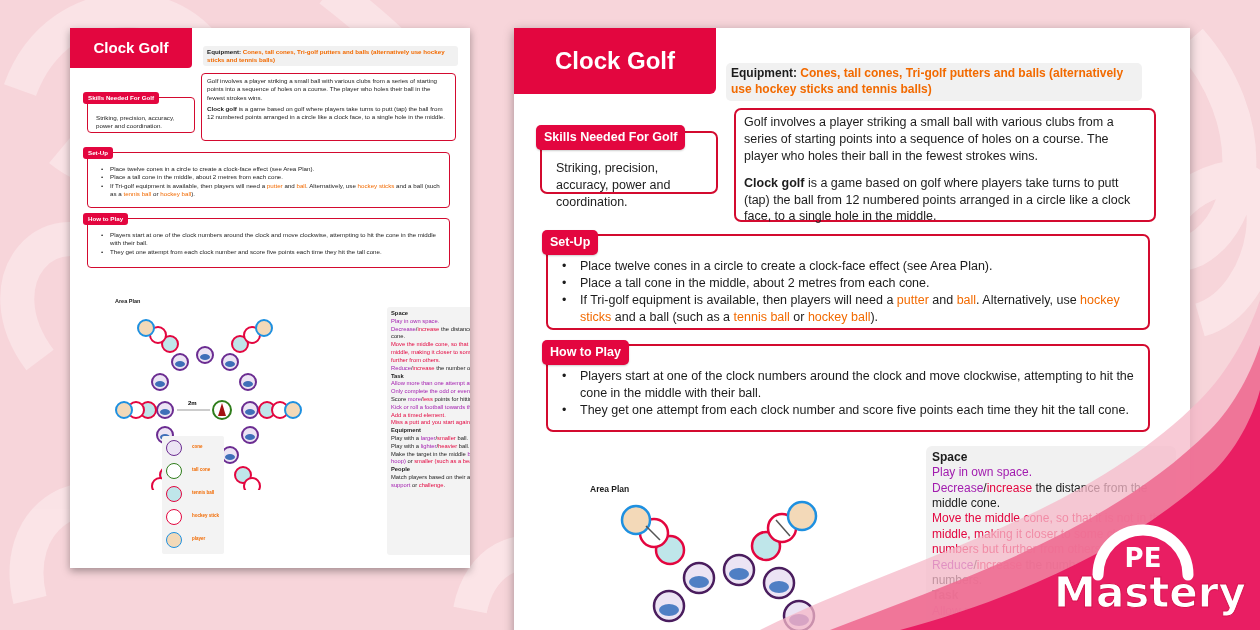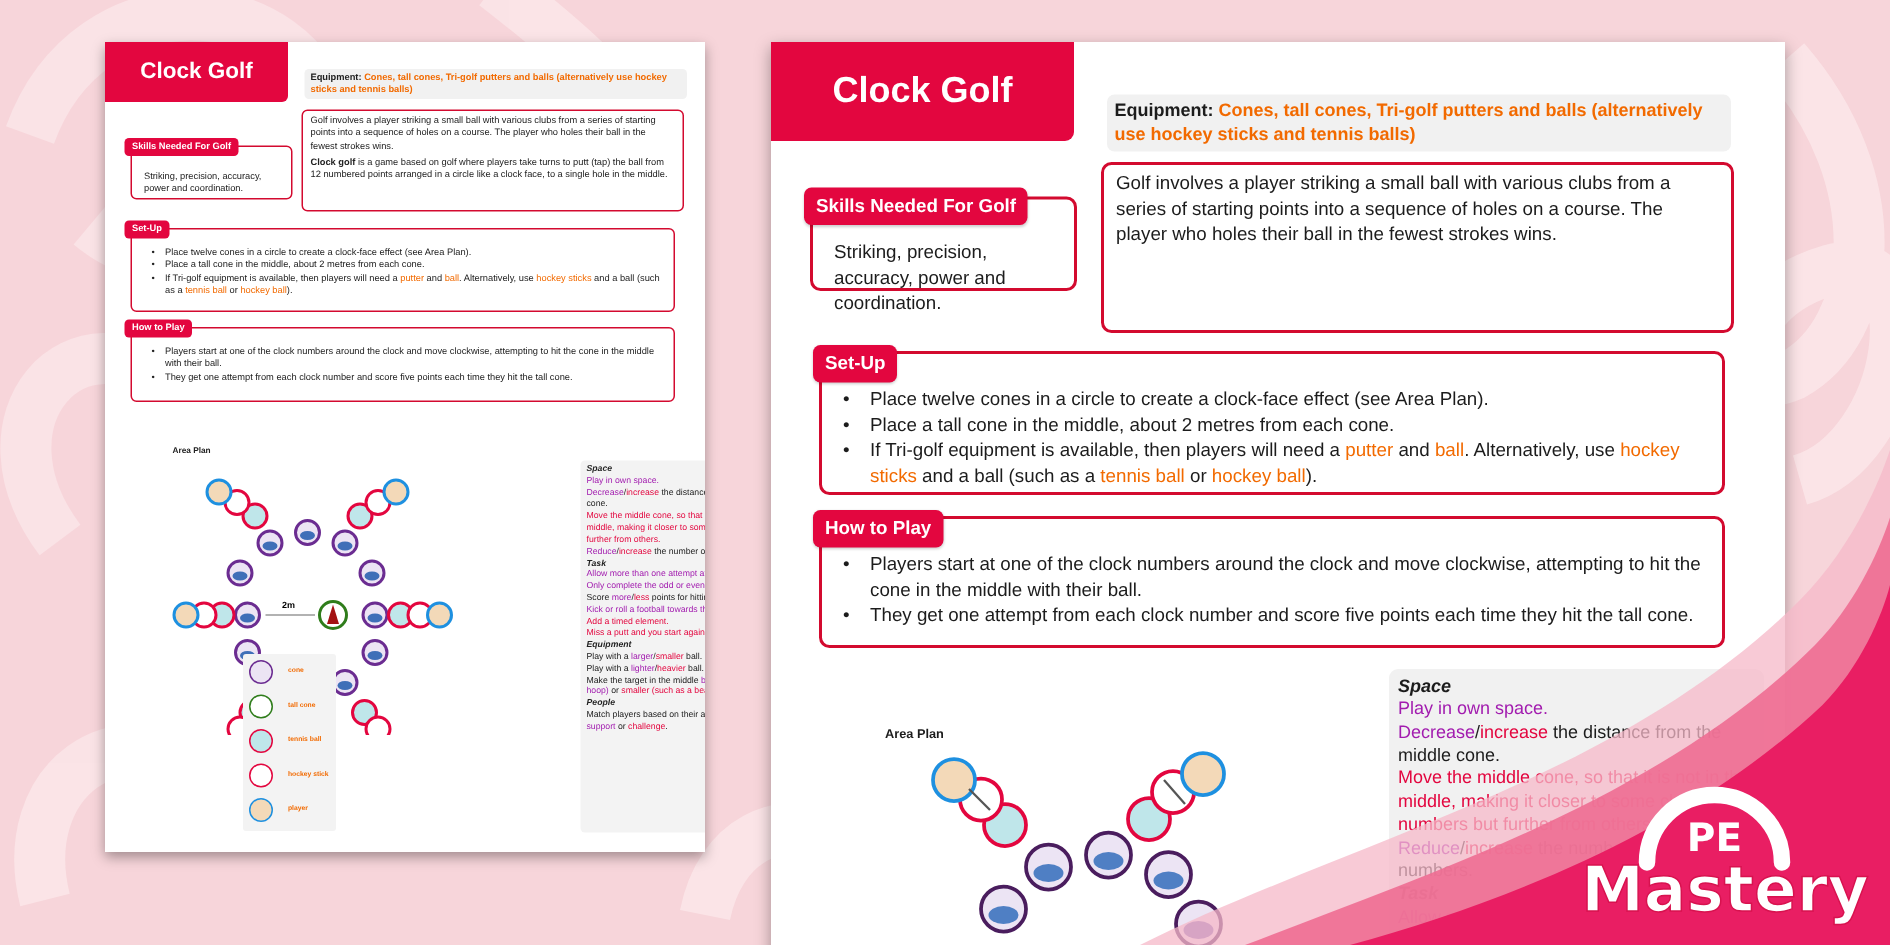--- a/index.html
+++ b/index.html
@@ -74,21 +74,21 @@
     background: #fff; box-shadow: 0 3px 10px rgba(0,0,0,0.35); z-index: 2;
     overflow: hidden; font-size: 12.5px; color: #1c1c1c; line-height: 1.35;
   }
   .page-main .title-tab {
     position: absolute; left: 0; top: 0; width: 202px; height: 66px;
     background: #e3063f; border-radius: 0 0 6px 0;
     color: #fff; font-weight: bold; font-size: 24px;
     display: flex; align-items: center; justify-content: center;
   }
   .page-main .equip {
-    position: absolute; left: 224px; top: 35px; width: 416px; height: 38px;
+    position: absolute; left: 212px; top: 35px; width: 416px; height: 38px;
     background: #f1f1f1; border-radius: 5px; padding: 3px 5px;
     font-weight: bold; font-size: 12px; line-height: 1.3;
   }
   .page-main .intro {
     position: absolute; left: 220px; top: 80px; width: 422px; height: 114px;
     border: 2px solid #d30a2f; border-radius: 7px; padding: 4px 8px;
   }
   .page-main .intro p + p { margin-top: 10px; }
   .page-main .skills {
     position: absolute; left: 26px; top: 103px; width: 178px; height: 63px;
@@ -105,21 +105,21 @@
   .page-main .box li { position: relative; }
   .page-main .box li::before { content: "•"; position: absolute; left: -18px; }
   .page-main .plan-label {
     position: absolute; left: 76px; top: 456px; font-weight: bold; font-size: 8.5px;
   }
   .page-main .diagram { position: absolute; left: 80px; top: 470px; width: 310px; height: 170px; }
   .page-main .options {
     position: absolute; left: 412px; top: 418px; width: 250px; height: 220px;
     background: #f1f1f1; border-radius: 6px; padding: 4px 6px; font-size: 12px; line-height: 1.28;
   }
-  .bold { font-weight: bold; font-style: italic; }
+  .bold { font-weight: bold; }
 
   
   .brand-swoosh { position: absolute; left: 0; top: 0; width: 1260px; height: 630px; z-index: 3; pointer-events: none; }
   .brand-logo {
     position: absolute; left: 1050px; top: 505px; width: 200px; height: 115px; z-index: 4;
   }
 </style>
 </head>
 <body>
 
@@ -285,20 +285,21 @@
 <div class="page-main">
   <div class="title-tab">Clock Golf</div>
 
   <div class="equip">
     <span>Equipment:</span>
     <span class="orange">Cones, tall cones, Tri-golf putters and balls (alternatively use hockey sticks and tennis balls)</span>
   </div>
 
   <div class="intro">
     <p>Golf involves a player striking a small ball with various clubs from a series of starting points into a sequence of holes on a course. The player who holes their ball in the fewest strokes wins.</p>
+    <p><b>Clock golf</b><span> is a game based on golf where players take turns to putt (tap) the ball from 12 numbered points arranged in a circle like a clock face, to a single hole in the middle.</span></p>
   </div>
 
   <div class="skills">
     <div class="label" style="left:-6px; top:-8px;">Skills Needed For Golf</div>
     <span>Striking, precision, accuracy, power and coordination.</span>
   </div>
 
   <div class="box" style="top:206px; height:96px;">
     <div class="label" style="left:-6px; top:-6px;">Set-Up</div>
     <ul>

